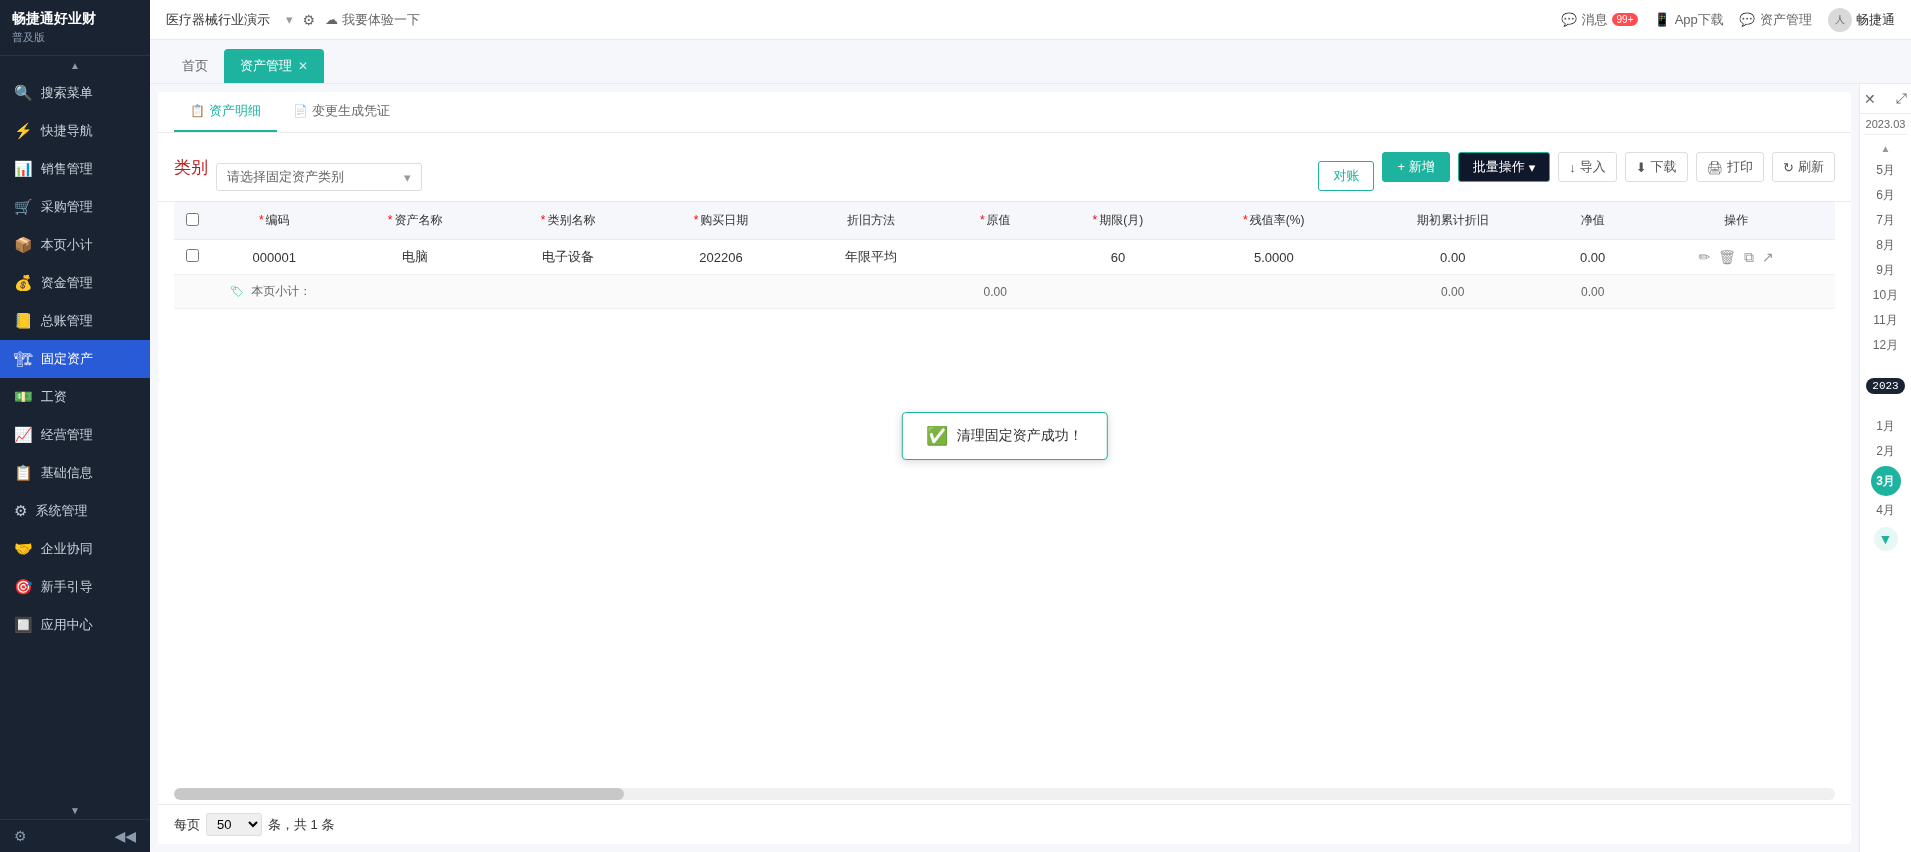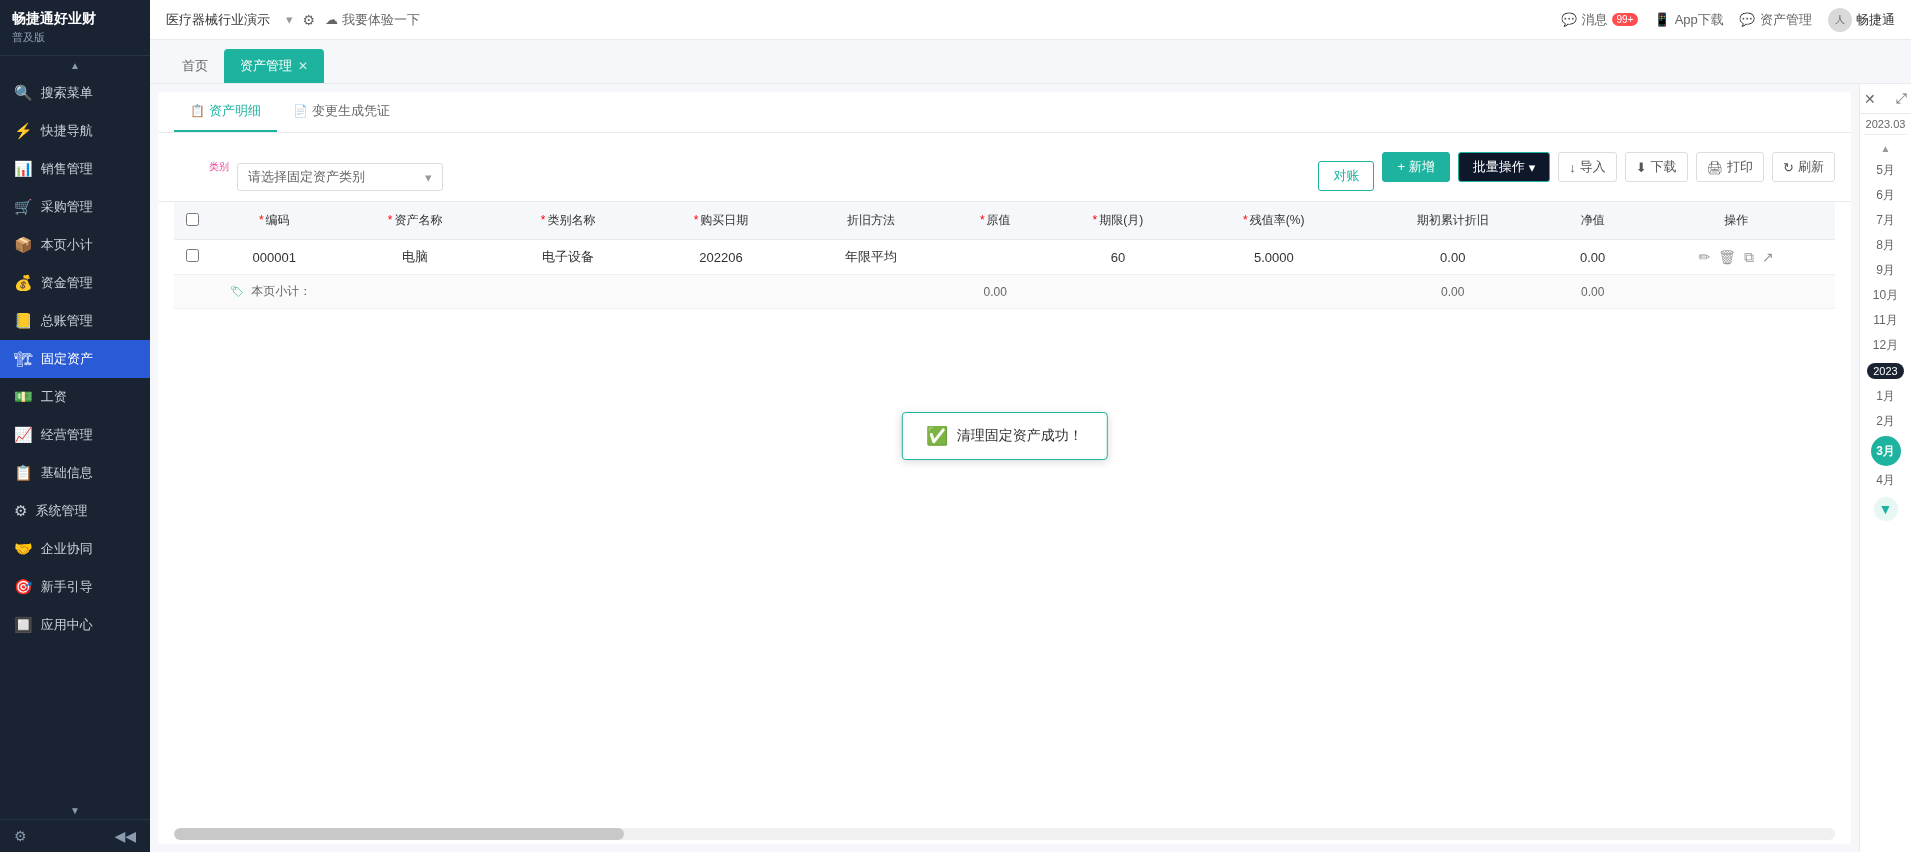--- a/index.html
+++ b/index.html
@@ -66,21 +66,21 @@
 
     
     .toolbar { display: flex; align-items: center; justify-content: space-between; padding: 10px 16px; border-bottom: 1px solid #e8eaec; background: #fff; }
     .toolbar-left { display: flex; align-items: center; gap: 8px; }
     .toolbar-right { display: flex; align-items: center; gap: 8px; }
     .btn { padding: 5px 14px; border-radius: 3px; font-size: 13px; cursor: pointer; border: 1px solid #ddd; background: #fff; color: #333; display: flex; align-items: center; gap: 4px; }
     .btn.primary { background: #1db39e; border-color: #1db39e; color: #fff; }
     .btn.outline { background: #fff; border-color: #1db39e; color: #1db39e; margin-top: 17px; }
     .btn.batch { background: #0f172a; border-color: #1db39e; color: #fff; }
     .btn.icon-btn { background: #fff; border-color: #ddd; color: #555; padding: 5px 10px; }
-    .filter-label { color: #ec4899; font-size: 10px; margin-left: 35px; }
+    .filter-label { color: #b91c1c; font-size: 17px; }
     .filter-select { display: flex; align-items: center; border: 1px solid #ddd; border-radius: 3px; padding: 4px 10px; font-size: 13px; color: #666; cursor: pointer; gap: 60px; margin-top: 20px; }
     .filter-select .arrow { color: #999; }
 
     
     .table-wrap { flex: 1; overflow: auto; padding: 0 16px; }
     table { width: 100%; border-collapse: collapse; font-size: 13px; }
     thead tr { background: #f5f7fa; }
     th { padding: 10px 8px; color: #333; font-weight: normal; text-align: center; border-bottom: 1px solid #e8eaec; white-space: nowrap; font-size: 12px; }
     th .required { color: #f00; margin-right: 2px; }
     td { padding: 8px; text-align: center; border-bottom: 1px solid #f0f0f0; color: #333; font-size: 13px; }
@@ -355,40 +355,49 @@
                 <td></td>
               </tr>
             </tbody>
           </table>
         </div>
 
         <div class="hscroll">
           <div class="hscroll-thumb"></div>
         </div>
 
+        <div class="pagination">
+          <span>每页</span>
+          <select>
+            <option>50</option>
+            <option>100</option>
+            <option>200</option>
+          </select>
+          <span>条，共 1 条</span>
+        </div>
       </div>
     </div>
 
     <div class="right-panel">
       <div class="right-panel-header">
         <span class="right-panel-close">✕</span>
         <span class="right-panel-expand">⤢</span>
       </div>
       <div style="font-size:11px; color:#666; padding:4px 2px; text-align:center; border-bottom: 1px solid #eee;">2023.03</div>
       <div class="timeline">
         <div class="timeline-scroll-up">▲</div>
         <div class="timeline-month">5月</div>
         <div class="timeline-month">6月</div>
         <div class="timeline-month">7月</div>
         <div class="timeline-month">8月</div>
         <div class="timeline-month">9月</div>
         <div class="timeline-month">10月</div>
         <div class="timeline-month">11月</div>
         <div class="timeline-month">12月</div>
-        <div style="background:#1a2332; color:#fff; font-size:11px; border-radius:10px; padding:2px 6px; margin:5px 0; cursor:pointer;">2023</div>
+        <div style="background:#1a2332; color:#fff; font-size:11px; border-radius:10px; padding:2px 6px; margin:20px 0; cursor:pointer;font-family:Liberation Mono, monospace;">2023</div>
         <div class="timeline-month">1月</div>
         <div class="timeline-month">2月</div>
         <div style="background:#1db39e; color:#fff; border-radius:50%; width:30px; height:30px; display:flex; align-items:center; justify-content:center; font-weight:bold; font-size:12px; margin:2px auto; cursor:pointer;">3月</div>
         <div class="timeline-month">4月</div>
         <div class="timeline-scroll-down" style="color:#1db39e; background:#e6f7f4; border-radius:50%; width:24px; height:24px; display:flex; align-items:center; justify-content:center; margin-top:4px; cursor:pointer;">▼</div>
       </div>
     </div>
   </div>
 </div>
 

